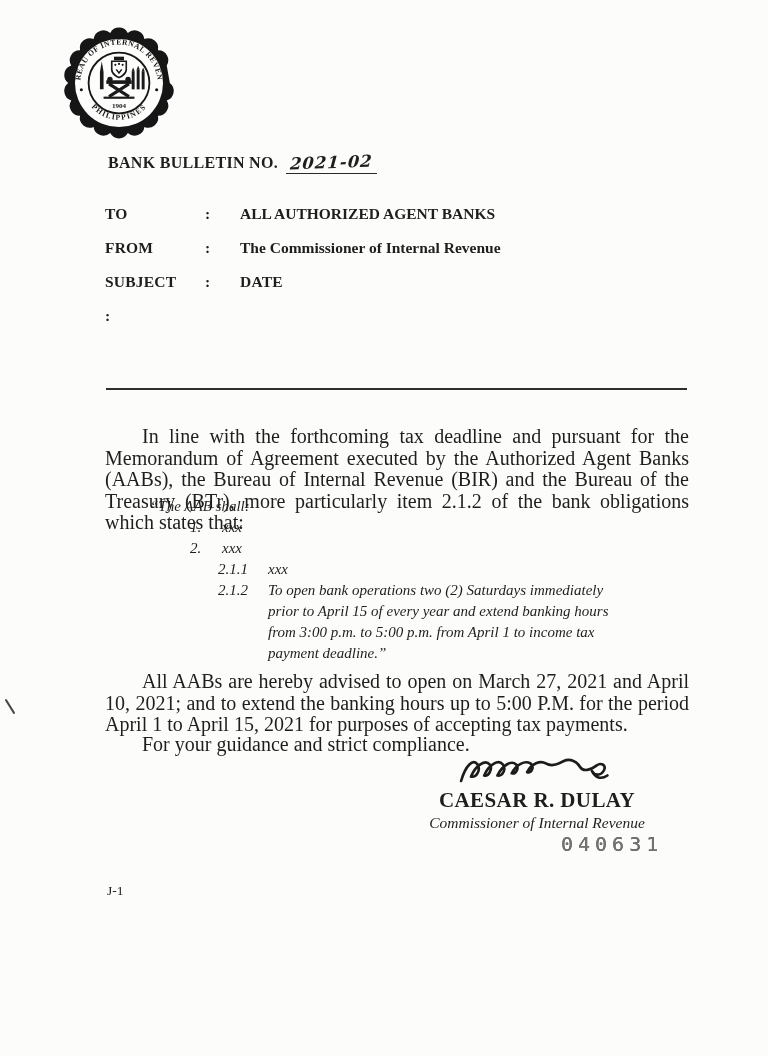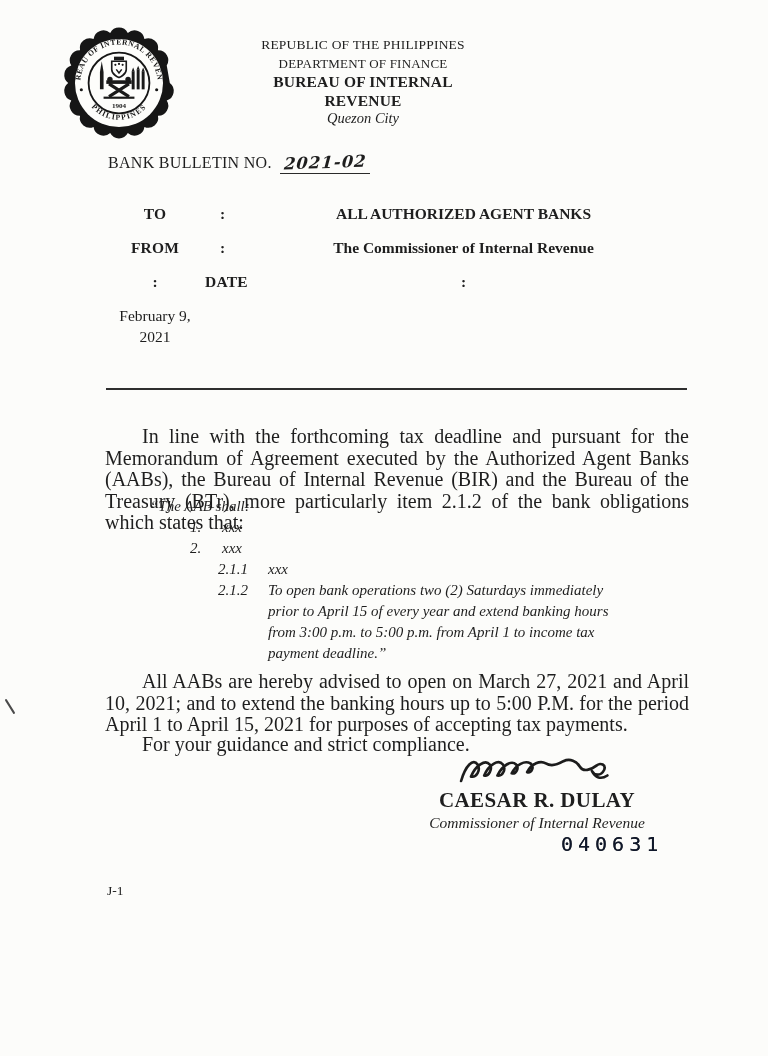--- a/index.html
+++ b/index.html
@@ -14,25 +14,25 @@
   }
   
   .seal{position:absolute;left:56px;top:24px;width:126px;height:118px;}
   .letterhead{position:absolute;left:238px;top:37px;width:250px;text-align:center;line-height:1.18;}
   .lh1{font-size:13.5px;letter-spacing:.2px;}
   .lh2{font-size:13px;margin-top:3px;letter-spacing:.2px;}
   .lh3{font-size:15.5px;font-weight:bold;margin-top:2px;letter-spacing:.2px;}
   .lh4{font-size:14.5px;font-style:italic;}
   
   .bulletin{position:absolute;left:108px;top:153px;font-size:16px;}
-  .bulletin .label{font-weight:normal;letter-spacing:.3px;}
+  .bulletin .label{font-weight:bold;letter-spacing:.3px;}
   .bulletin .num-wrap{display:inline-block;margin-left:8px;border-bottom:1.6px solid #2a2a2a;min-width:78px;text-align:center;padding:0 4px 1px 4px;}
   .bulletin .num{display:inline-block;font-family:"DejaVu Serif", serif;font-style:italic;font-weight:bold;font-size:16.5px;transform:rotate(-2deg) skewX(-6deg);letter-spacing:1px;}
   
-  .memo{position:absolute;left:105px;top:203px;width:584px;display:grid;grid-template-columns:100px 35px 447px;row-gap:13px;font-size:15.5px;line-height:21px;text-align:center;}
+  .memo{position:absolute;left:105px;top:203px;width:584px;display:grid;grid-template-columns:100px 35px 447px;row-gap:13px;font-size:15.5px;line-height:21px;}
   .memo .lbl{font-weight:bold;letter-spacing:.2px;}
   .memo .sep{font-weight:bold;}
   .memo .val.bold{font-weight:bold;}
   .rule{position:absolute;left:106px;top:388px;width:581px;height:2.4px;background:#2e2e2e;}
   
   .para{position:absolute;left:105px;width:584px;font-size:20px;line-height:21.5px;text-align:justify;}
   .para.indent{text-indent:37px;}
   .p1{top:406px;}
   .p2{top:651px;}
   .closing{top:714px;text-align:left;}
@@ -41,21 +41,21 @@
   .quote .q-item{display:grid;grid-template-columns:32px 1fr;}
   .quote .q-subitems{margin-left:68px;}
   .quote .q-subitem{display:grid;grid-template-columns:50px 362px;}
   
   .sig-block{position:absolute;left:418px;top:748px;width:238px;text-align:center;}
   .sig-scrawl{display:block;margin:0 auto -4px auto;}
   .sig-name{font-weight:bold;font-size:21px;letter-spacing:.4px;}
   .sig-title{font-size:15.5px;margin-top:1px;font-style:italic;}
   
   .footer-code{position:absolute;left:107px;top:838px;font-size:13.5px;margin-top:45px;}
-  .stamp{position:absolute;left:561px;top:832px;font-family:"DejaVu Sans Mono", monospace;font-size:20px;letter-spacing:5px;color:#0f172a;text-shadow:0 0 .6px #3a3a3a;}
+  .stamp{position:absolute;left:561px;top:832px;font-family:"DejaVu Sans Mono", monospace;font-size:20px;letter-spacing:5px;color:#737373;text-shadow:0 0 .6px #3a3a3a;}
   
   .stray{position:absolute;left:9px;top:698px;width:2px;height:17px;background:#4a4a4a;transform:rotate(-32deg);border-radius:1px;}
 </style>
 </head>
 <body>
 
 <div class="page">
 
   <svg class="seal" viewBox="0 0 130 130" xmlns="http://www.w3.org/2000/svg">
     <path fill="#161616" d="M121,65 A11,11 0 0 1 117.6,84.2 A11,11 0 0 1 107.9,101 A11,11 0 0 1 93,113.5 A11,11 0 0 1 74.7,120.2 A11,11 0 0 1 55.3,120.2 A11,11 0 0 1 37,113.5 A11,11 0 0 1 22.1,101 A11,11 0 0 1 12.4,84.2 A11,11 0 0 1 9,65 A11,11 0 0 1 12.4,45.8 A11,11 0 0 1 22.1,29 A11,11 0 0 1 37,16.5 A11,11 0 0 1 55.3,9.8 A11,11 0 0 1 74.7,9.8 A11,11 0 0 1 93,16.5 A11,11 0 0 1 107.9,29 A11,11 0 0 1 117.6,45.8 Z"></path>
@@ -90,45 +90,39 @@
       <path d="M62,50 l3,4 l3,-4" fill="none" stroke="#1a1a1a" stroke-width="1.6"></path>
       <rect x="51" y="62" width="28" height="4"></rect>
       <circle cx="55" cy="61" r="3"></circle>
         <circle cx="75" cy="61" r="3"></circle>
       <path d="M54,66 L76,80 M76,66 L54,80" stroke="#1a1a1a" stroke-width="3.4"></path>
       <rect x="48" y="80" width="34" height="2.4"></rect>
     </g>
     <text x="65" y="92.5" text-anchor="middle" font-family="Liberation Serif, serif" font-size="7.8" font-weight="bold" fill="#161616">1904</text>
   </svg>
 
-  <div class="letterhead">
-    <div class="lh1">REPUBLIC OF THE PHILIPPINES</div>
-    <div class="lh2">DEPARTMENT OF FINANCE</div>
-    <div class="lh3">BUREAU OF INTERNAL REVENUE</div>
-    <div class="lh4">Quezon City</div>
-  </div>
 
   <div class="bulletin">
     <span class="label">BANK BULLETIN NO.</span><span class="num-wrap"><span class="num">2021-02</span></span>
   </div>
 
   <div class="memo">
     <div class="lbl">TO</div>
     <div class="sep">:</div>
     <div class="val bold">ALL AUTHORIZED AGENT BANKS</div>
 
     <div class="lbl">FROM</div>
     <div class="sep">:</div>
     <div class="val bold">The Commissioner of Internal Revenue</div>
 
+    <div class="lbl">SUBJECT</div>
     <div class="sep">:</div>
 
     <div class="lbl">DATE</div>
     <div class="sep">:</div>
-    <div class="val">February 9, 2021</div>
   </div>
 
   <div class="rule"></div>
 
   <p class="para indent p1">In line with the forthcoming tax deadline and pursuant for the Memorandum of Agreement executed by the Authorized Agent Banks (AABs), the Bureau of Internal Revenue (BIR) and the Bureau of the Treasury (BTr), more particularly item 2.1.2 of the bank obligations which states that:</p>
 
   <div class="quote">
     <div>“The AAB shall:</div>
     <div class="q-items">
       <div class="q-item">

